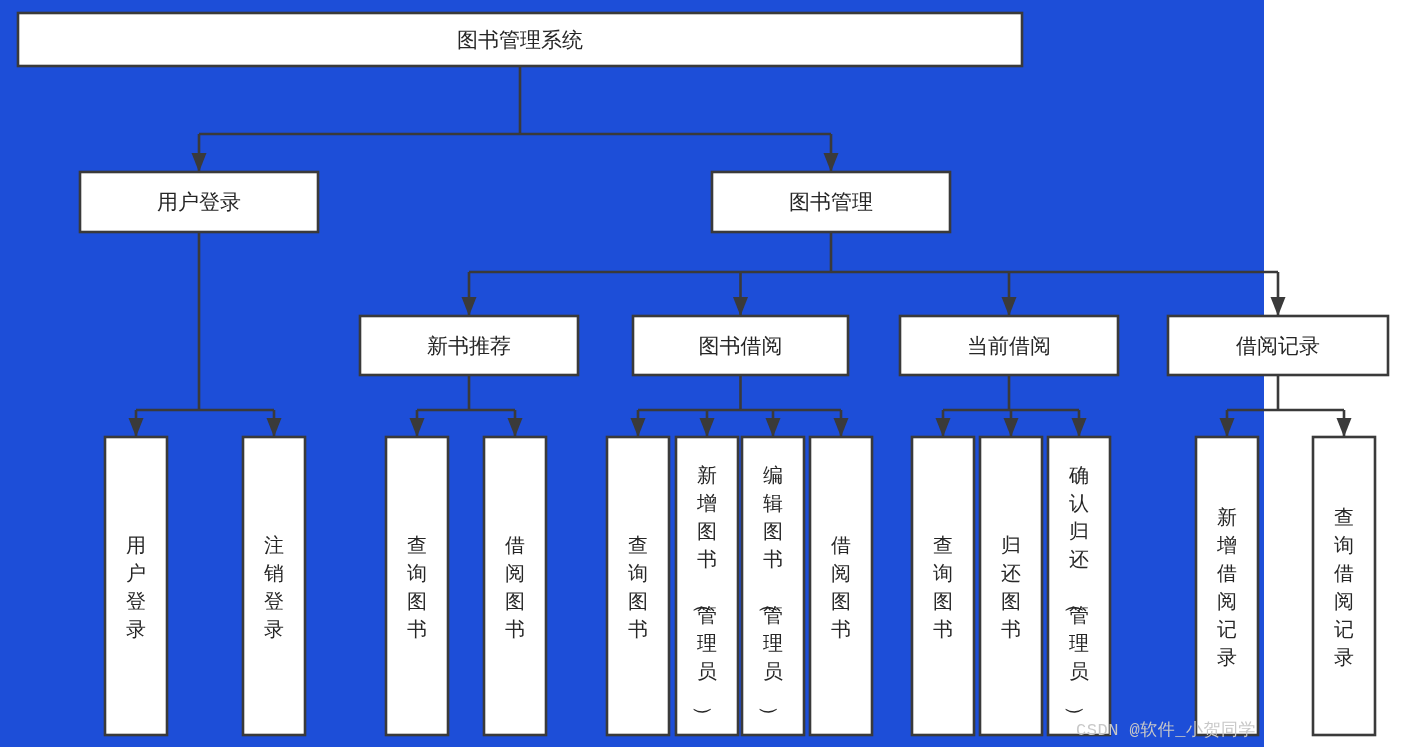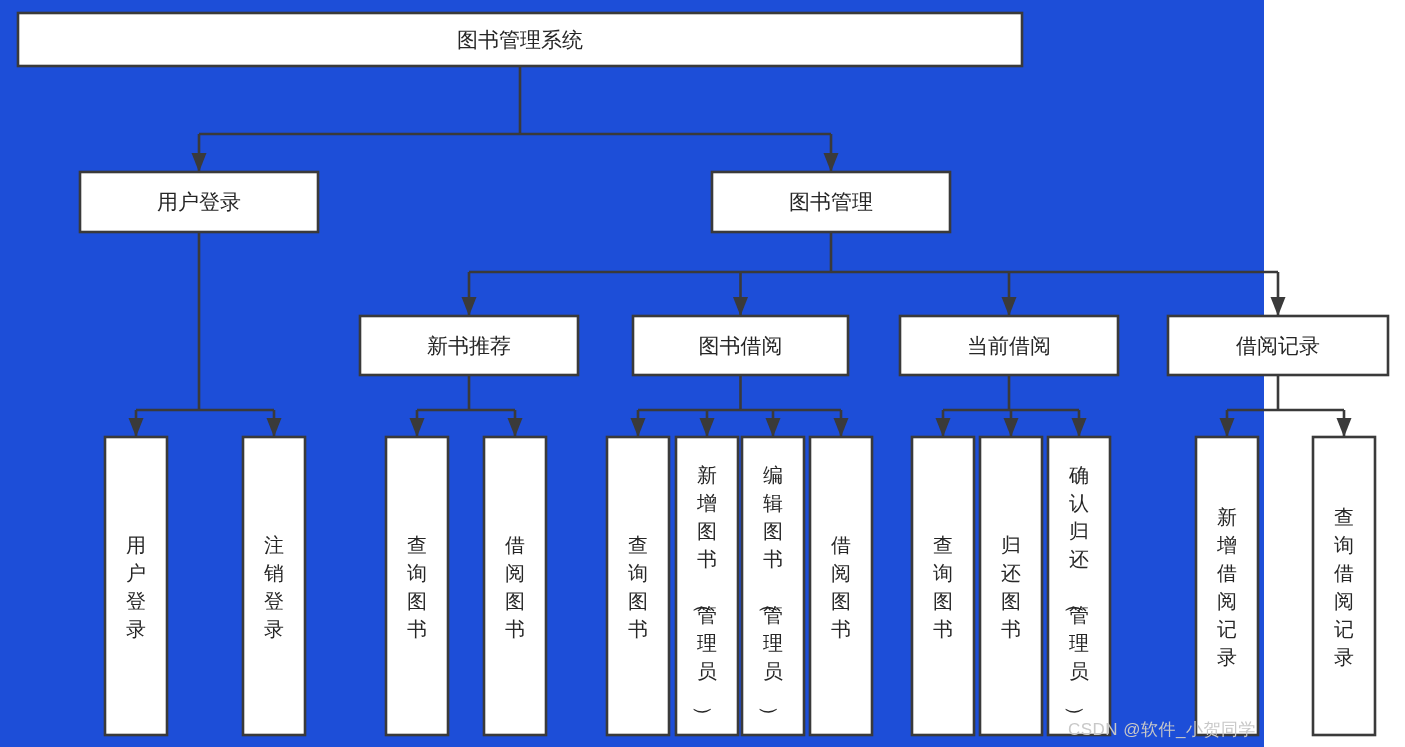--- a/index.html
+++ b/index.html
@@ -53,21 +53,21 @@
   }
   .arrow-head {
     fill: #3a3a3a;
     stroke: none;
   }
   .watermark {
     position: absolute;
     right: 8px;
     bottom: 6px;
     color: #c8c8c8;
-    font-family: Liberation Sans, sans-serif;
+    font-family: Liberation Mono, monospace;
     font-size: 17px;
     letter-spacing: 0.5px;
     white-space: nowrap;
     user-select: none;
   }
 </style>
 </head>
 <body>
 
 <div id="diagram-root">

